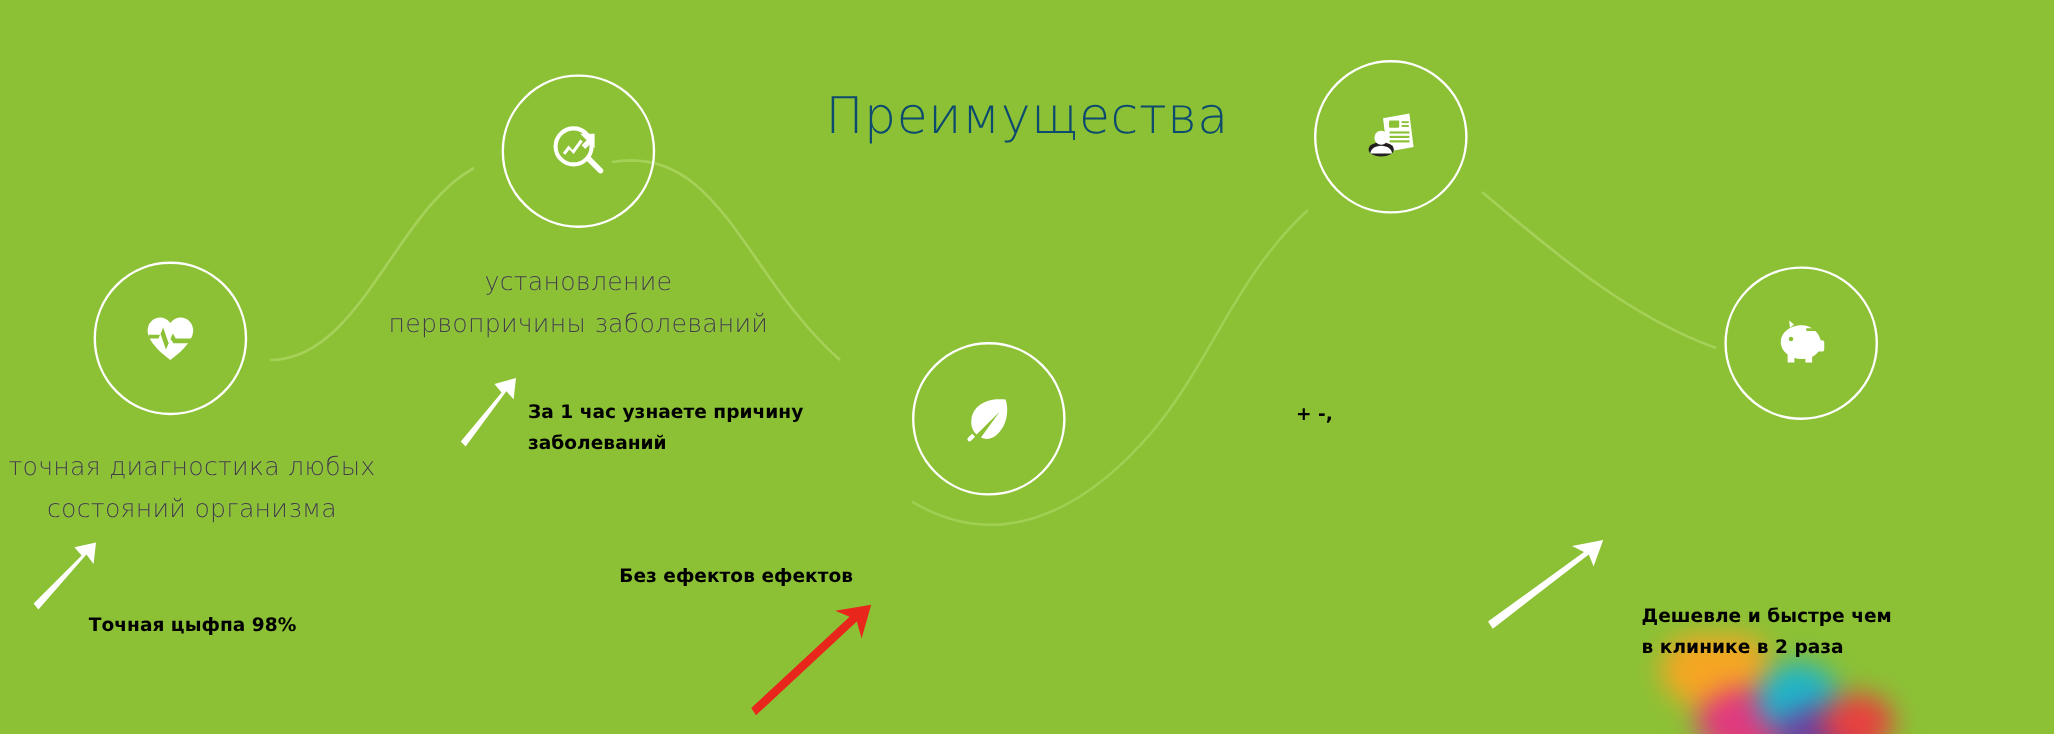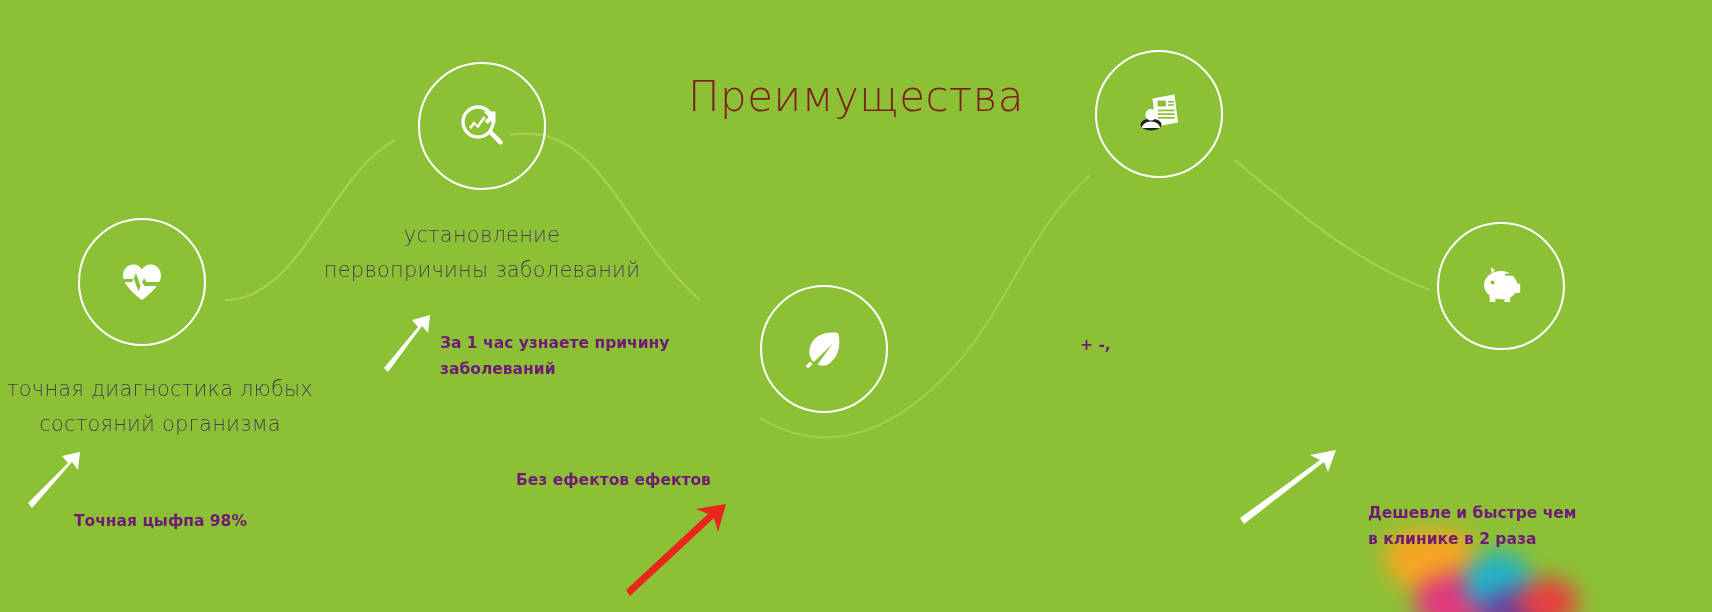--- a/index.html
+++ b/index.html
@@ -42,39 +42,39 @@
     font-size: 21px;
     line-height: 35px;
     text-align: center;
     font-weight: 300;
     letter-spacing: .2px;
     white-space: pre-line;
     text-shadow: 0 0 1px rgba(255,255,255,.25);
   }
   .note {
     position: absolute;
-    color: #701a75;
+    color: #000000;
     font-size: 15.5px;
     line-height: 26px;
     font-weight: bold;
     white-space: pre-line;
   }
   .arrow-svg { position: absolute; }
   .blob {
     position: absolute;
     filter: blur(11px);
     pointer-events: none;
   }
   #title {
     position: absolute;
     left: 0;
     top: 44px;
     width: 1712px;
     text-align: center;
-    color: #7f1d1d;
+    color: #0c4a6e;
     font-size: 42px;
     font-weight: 300;
     letter-spacing: .5px;
   }
 </style>
 </head>
 <body>
 
 <div id="stage">
 

